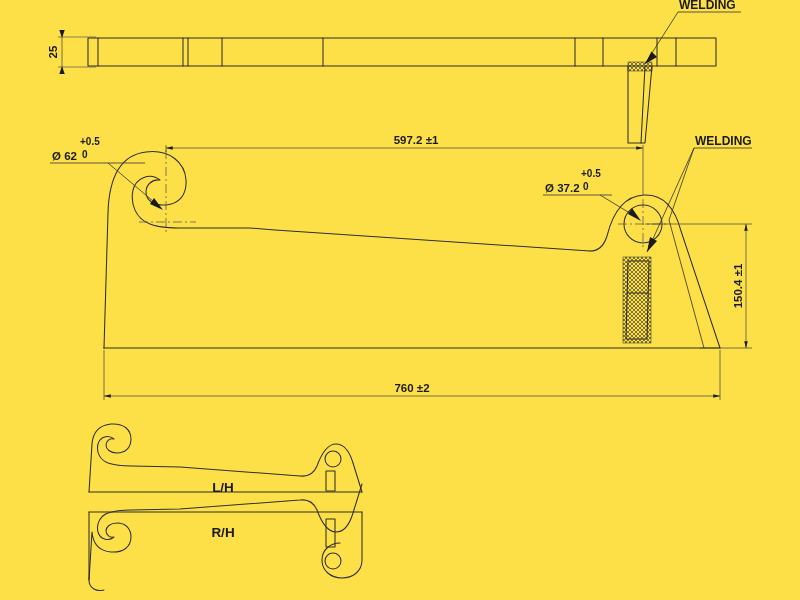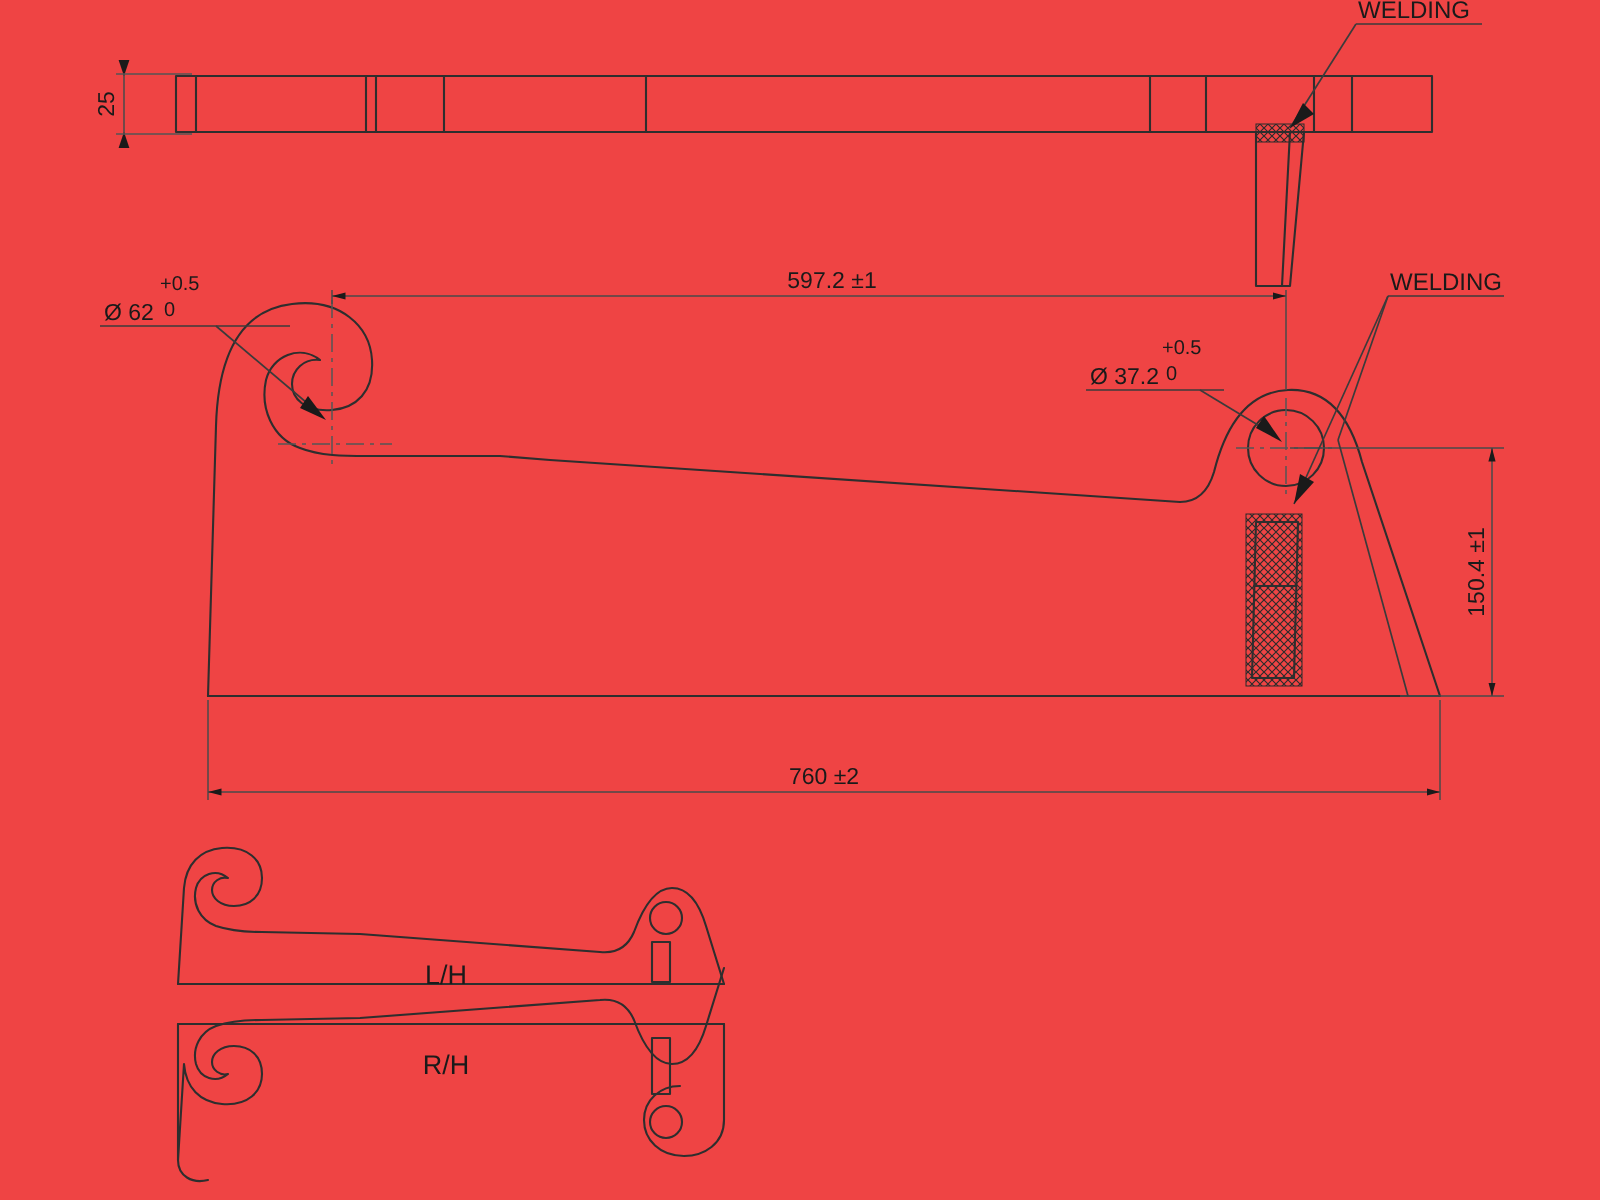--- a/index.html
+++ b/index.html
@@ -11,21 +11,22 @@
   body {
     width: 800px;
     height: 600px;
     overflow: hidden;
     font-family: "Liberation Sans", sans-serif;
   }
   #drawing-root {
     position: relative;
     width: 800px;
     height: 600px;
-    background: #ef4444;
+    background: #fde047;
+    font-weight: bold;
   }
   svg#drawing-canvas {
     display: block;
     width: 800px;
     height: 600px;
   }
   .ln-part {
     stroke: #2e2e2e;
     stroke-width: 1.05;
     fill: none;

